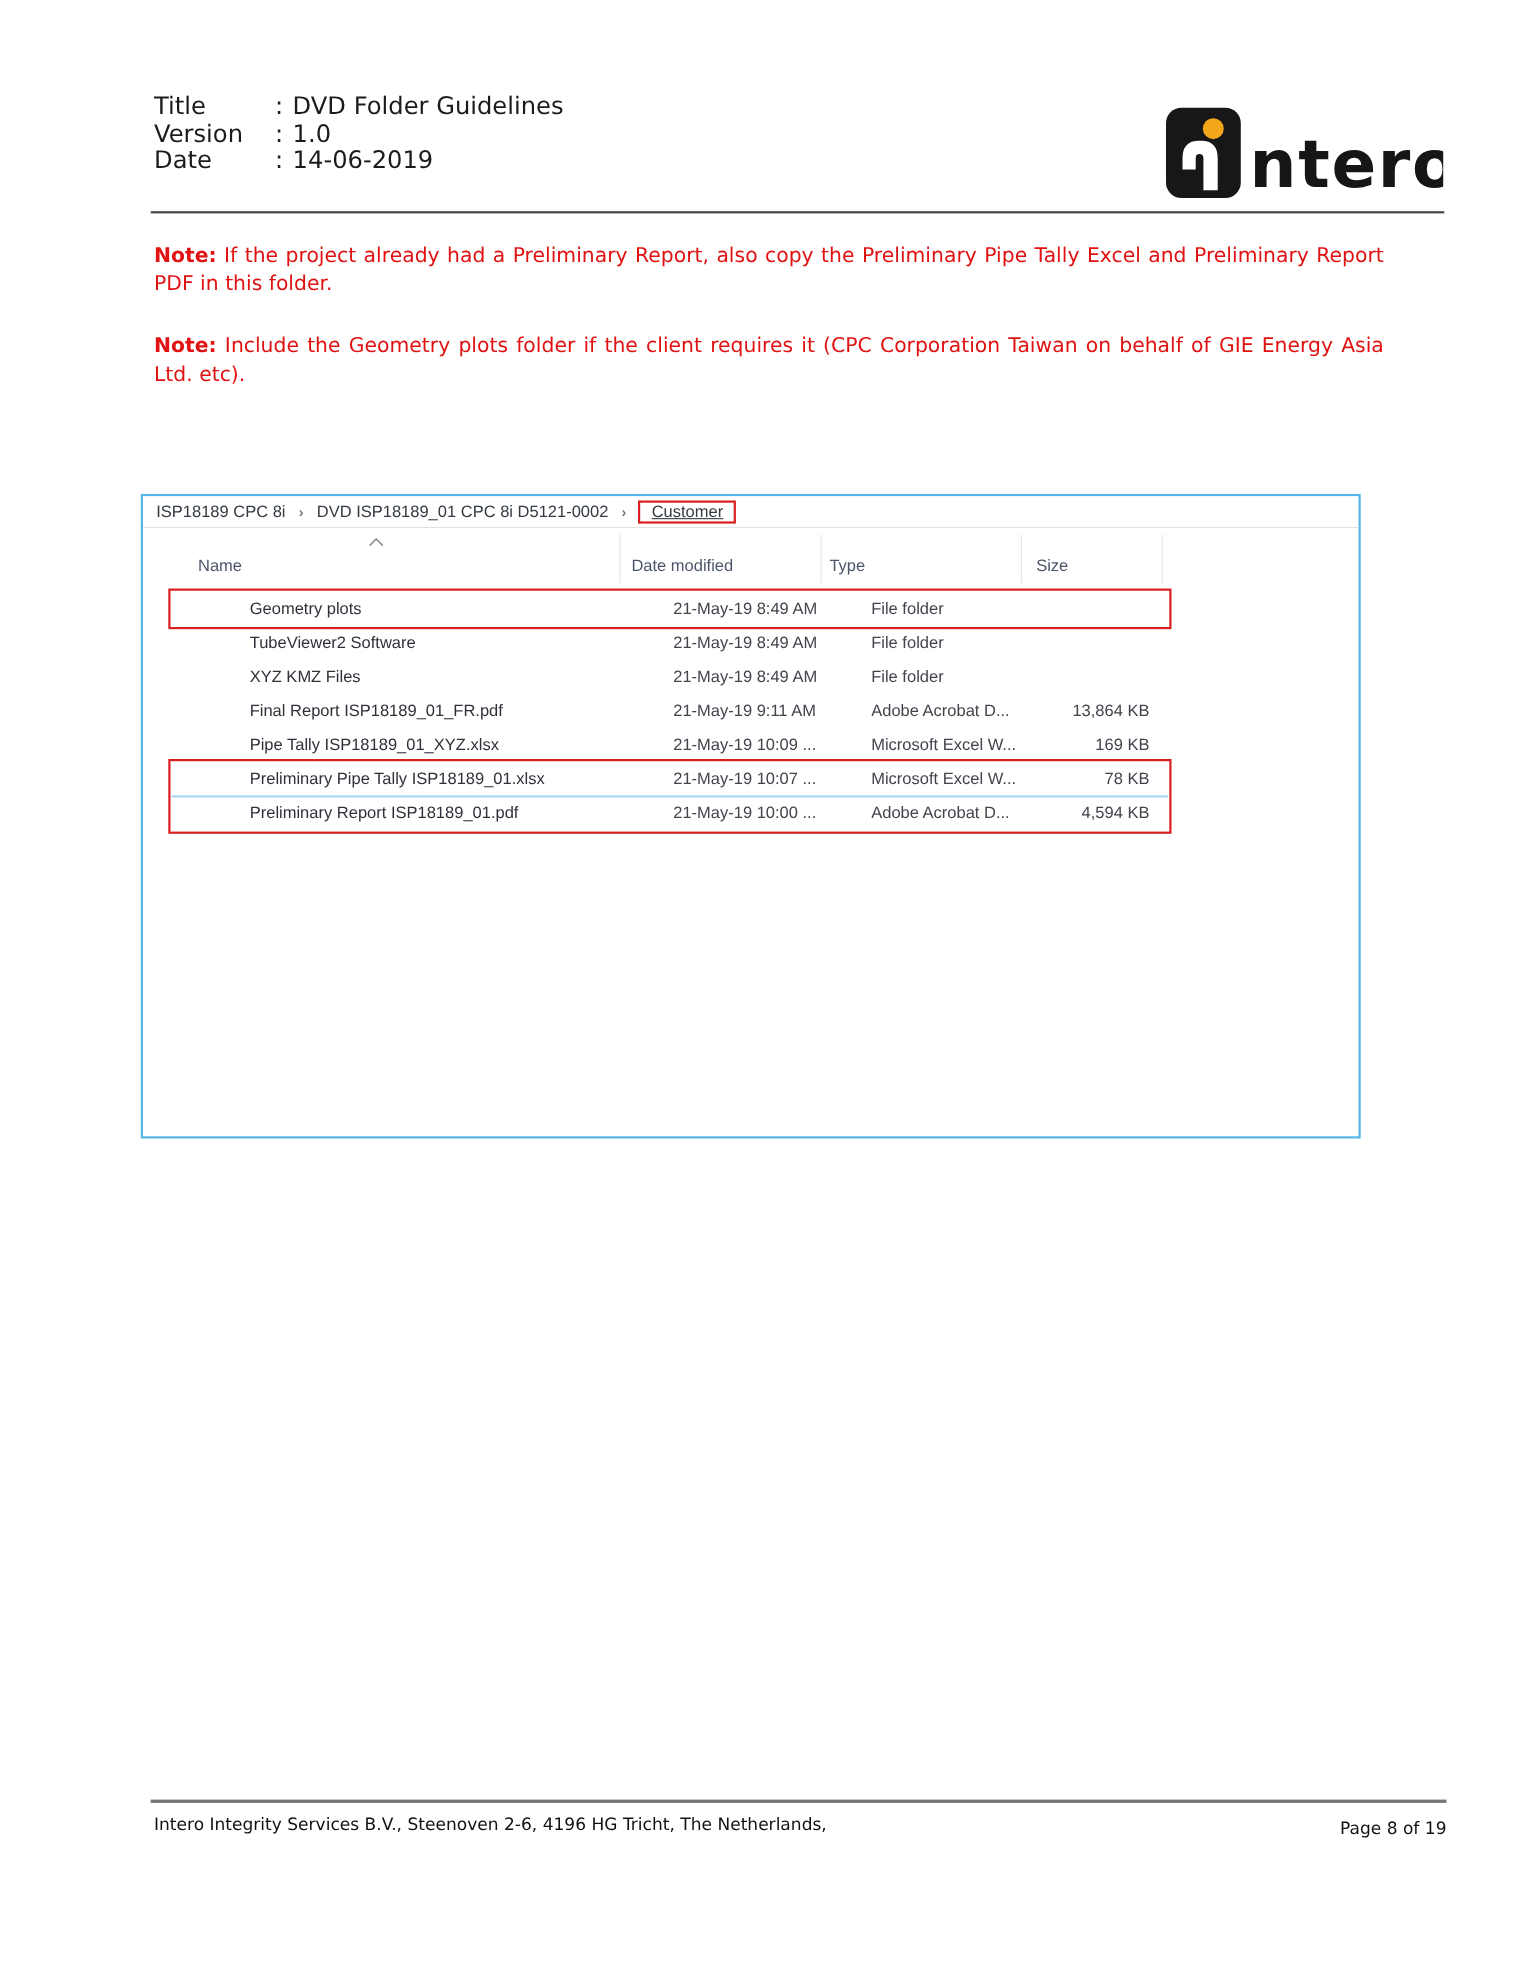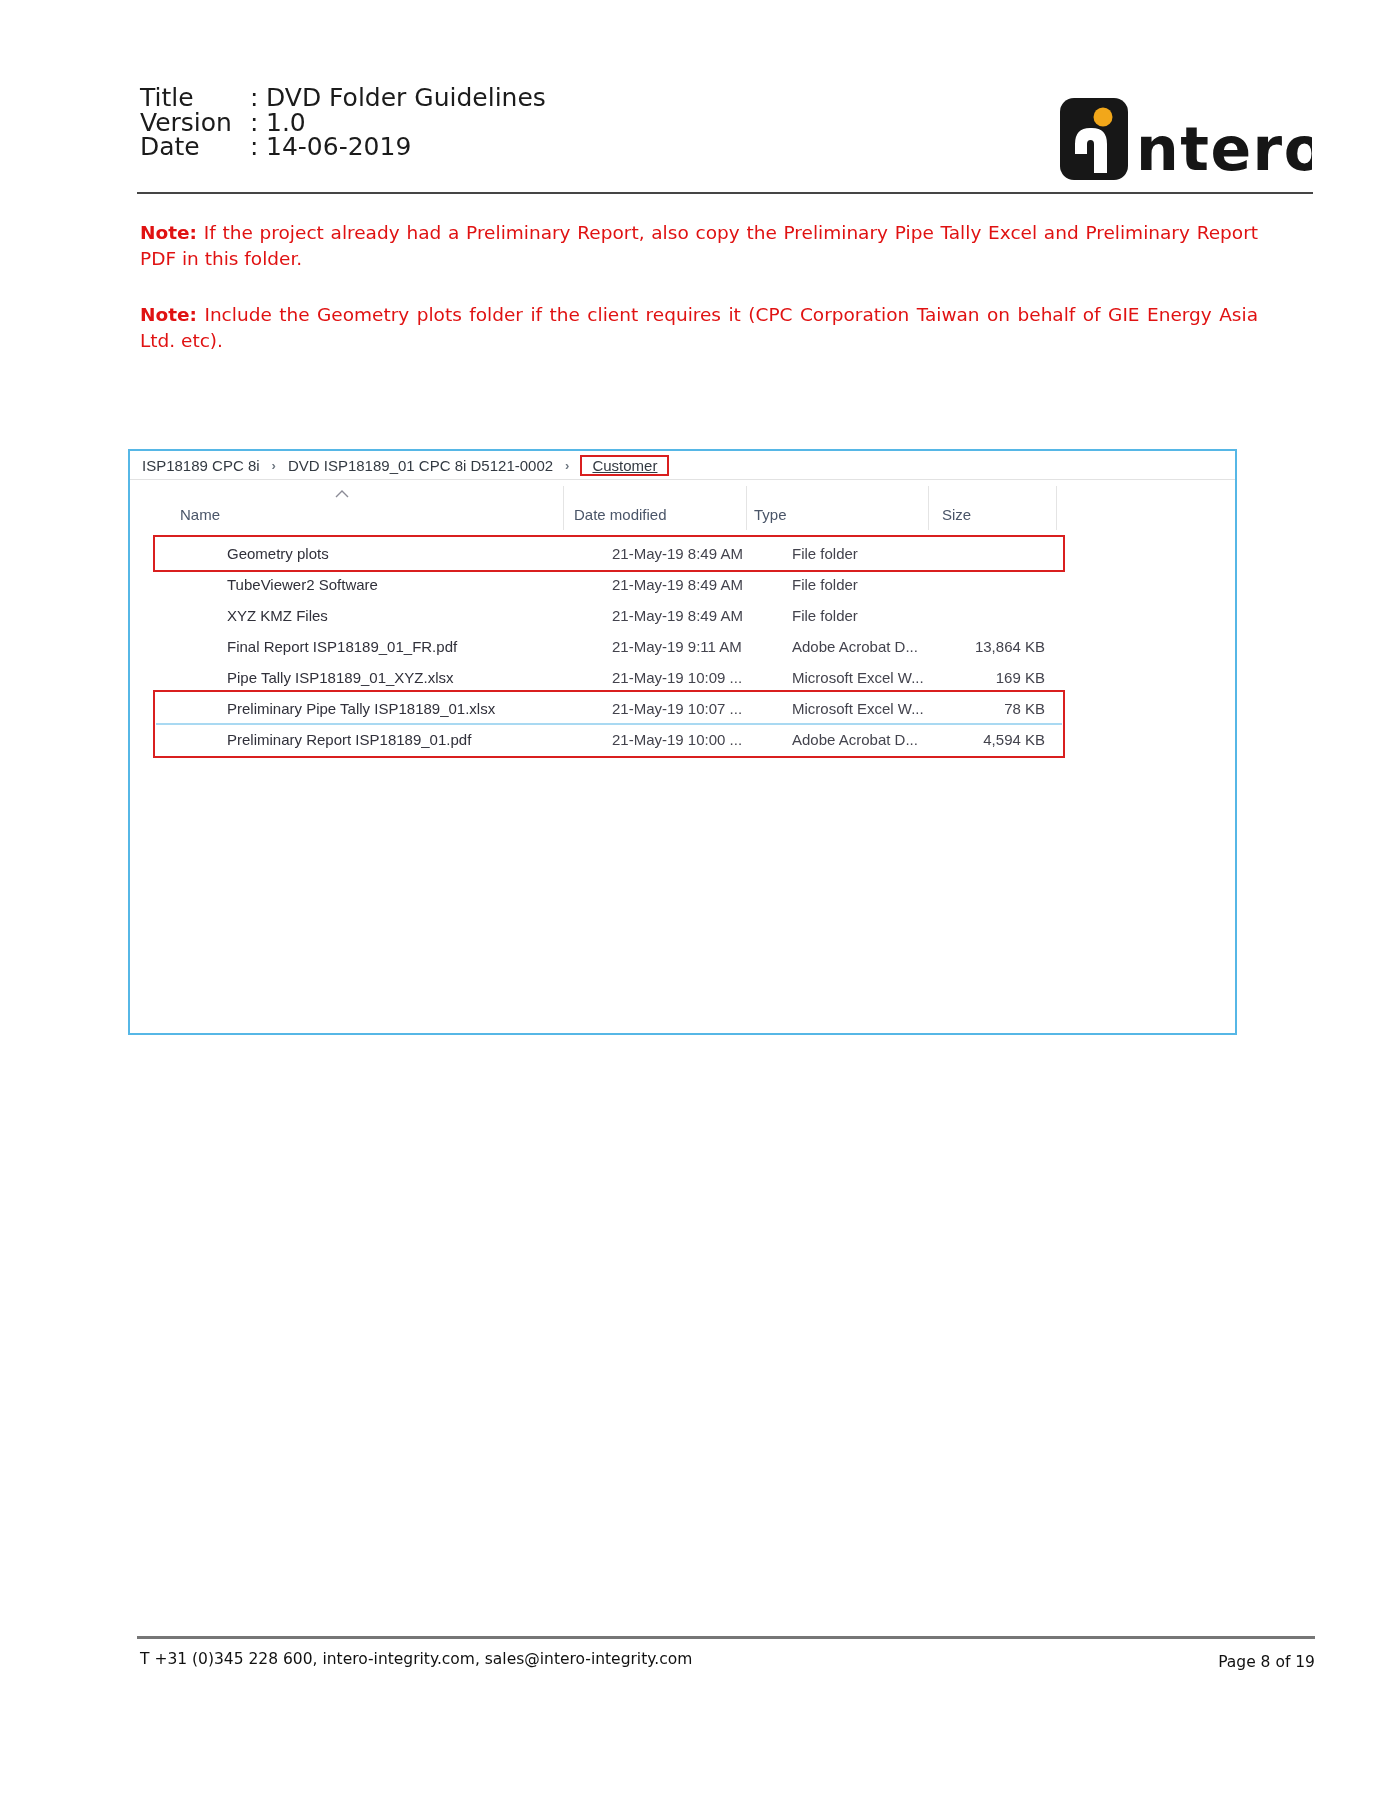--- a/index.html
+++ b/index.html
@@ -1,19 +1,19 @@
 <!DOCTYPE html>
 <html><head>
 <meta charset="utf-8">
 <style>
   html,body{margin:0;padding:0;background:#ffffff;}
   body{position:relative;width:1391px;height:1800px;font-family:"DejaVu Sans",sans-serif;color:#1b1b1b;overflow:hidden;}
 
   
-  .doc-meta{position:absolute;left:140px;top:86px;font-size:25px;line-height:24.6px;}
+  .doc-meta{position:absolute;left:140px;top:86px;font-size:22px;line-height:24.6px;}
   .meta-row{display:flex;}
   .meta-label{width:110px;}
   .meta-sep{width:16px;}
   .logo{position:absolute;left:1060px;top:96px;}
   .rule-top{position:absolute;left:137px;top:192px;width:1176px;height:2px;background:#454545;}
 
   
   .note{position:absolute;left:140px;width:1118px;font-size:18.5px;line-height:25.5px;
         color:#e01212;text-align:justify;}
   .note b{font-weight:bold;}
@@ -203,15 +203,15 @@
         <span class="cell c-size">4,594 KB</span>
       </div>
       <div class="red-box" style="top: -3px; height: 37px;"></div>
       <div class="red-box" style="top: 152px; height: 68px;"></div>
       <div class="blue-divider" style="top: 185px;"></div>
     </div>
 </div>
 
 <div class="rule-bottom"></div>
 <div class="footer-text">
-  <div>T +31 (0)345 228 600, intero-integrity.com, sales@intero-integrity.com</div>
+  <div>Intero Integrity Services B.V., Steenoven 2-6, 4196 HG Tricht, The Netherlands,</div>
 </div>
 <div class="page-num">Page 8 of 19</div>
 
 </body></html>

